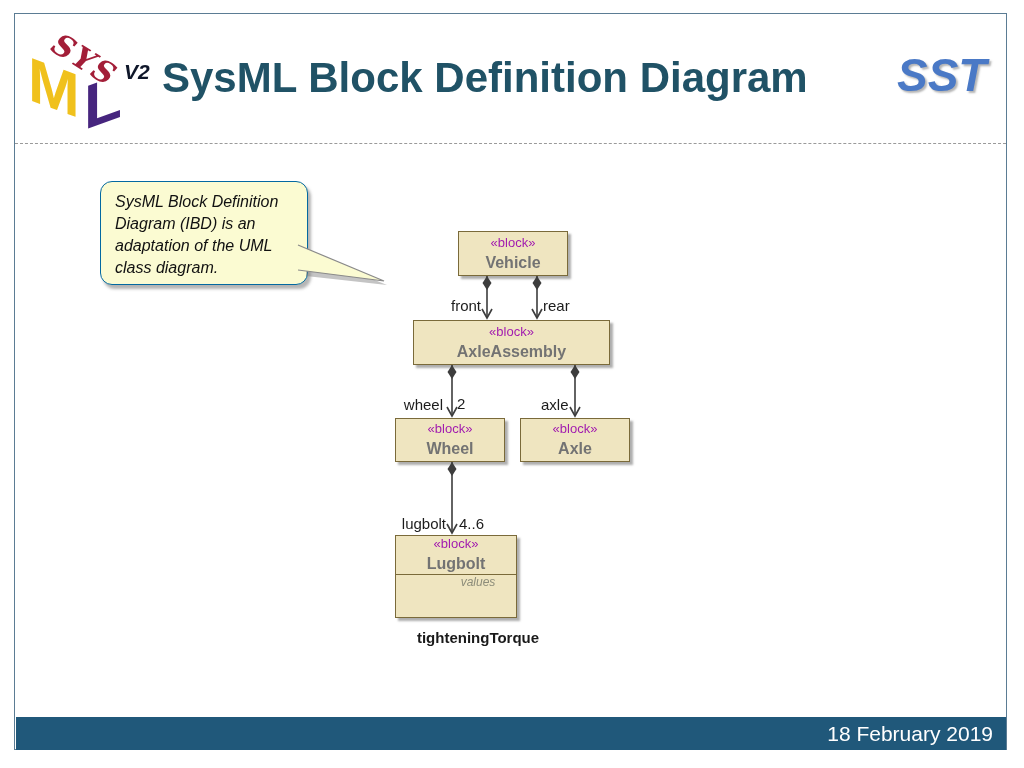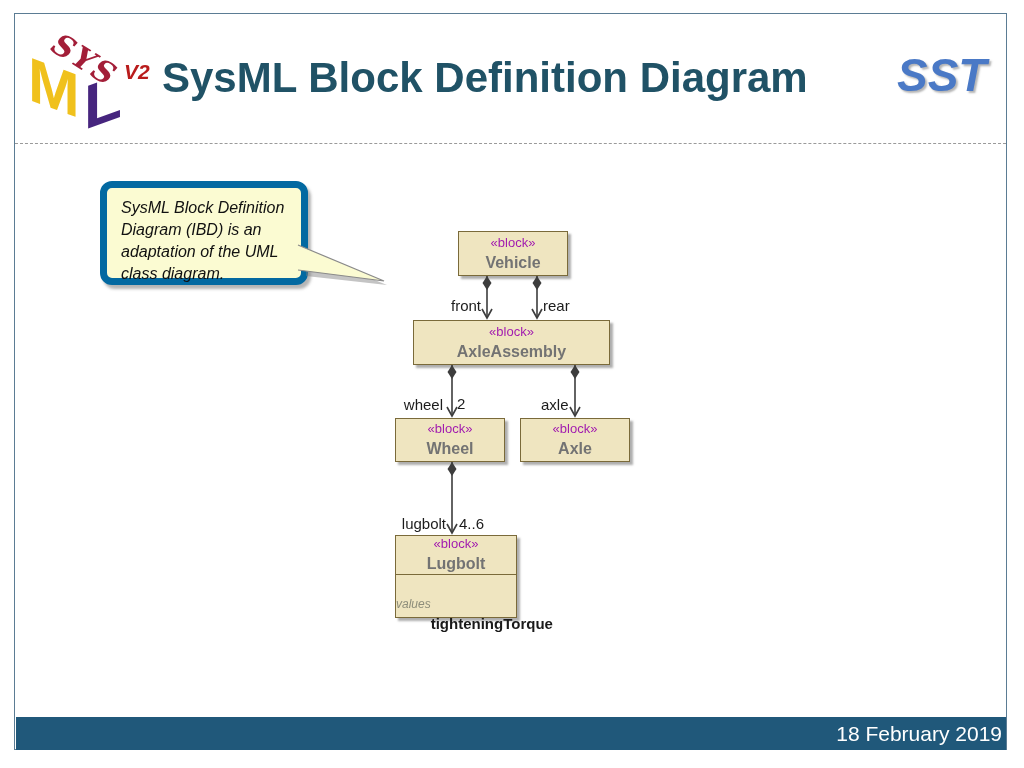--- a/index.html
+++ b/index.html
@@ -19,33 +19,33 @@
   
   .logo { position: absolute; left: 26px; top: 20px; width: 118px; height: 118px; }
   .logo-sys { position: absolute; left: 38px; top: 6px; color: #a31e38;
               font-family: "DejaVu Serif", serif; font-style: italic; font-weight: bold;
               font-size: 30px; letter-spacing: 2px; transform: rotate(32deg);
               transform-origin: left top; }
   .logo-m { position: absolute; left: 2px; top: 32px; color: #f0c11c;
             font-weight: 900; font-size: 62px; transform: skewY(20deg); }
   .logo-l { position: absolute; left: 58px; top: 46px; color: #46257e;
             font-weight: 900; font-size: 62px; transform: skewY(-20deg); }
-  .logo-v2 { position: absolute; left: 98px; top: 40px; color: #b91c1c;
+  .logo-v2 { position: absolute; left: 98px; top: 40px; color: #0f172a;
              font-weight: bold; font-style: italic; font-size: 21px; }
 
   .page-title { position: absolute; left: 162px; top: 54px; color: #205266;
                 font-size: 42px; font-weight: bold; letter-spacing: 0px; white-space: nowrap; text-align: right; }
 
   .watermark { position: absolute; left: 897px; top: 48px; color: #4a79c6;
                font-size: 46px; font-weight: bold; font-style: italic;
                text-shadow: 2px 2px 2px rgba(90,90,90,0.45); }
 
   
   .callout { position: absolute; left: 100px; top: 181px; width: 208px; height: 104px;
-             background: #fbfbd2; border: 7px solid #0369a1; border-radius: 12px;
+             background: #fbfbd2; border: 1px solid #0369a1; border-radius: 12px;
              box-shadow: 3px 4px 3px rgba(120,120,120,0.55); z-index: 2;
              padding: 9px 14px; }
   .callout-text { font-size: 16px; font-style: italic; color: #111111; line-height: 22px; }
 
   
   .block { position: absolute; background: #efe5c0; border: 1px solid #7a6a3a;
            box-shadow: 3px 3px 2px rgba(130,130,130,0.65); z-index: 2;
            display: flex; flex-direction: column; align-items: center; justify-content: center; }
   .block-stereotype { font-size: 13px; color: #a21caf; line-height: 16px; }
   .block-name { font-size: 16px; font-weight: bold; color: #737373; line-height: 20px; margin-top: 2px; }
@@ -54,43 +54,43 @@
   .block-axleassembly { left: 413px; top: 320px; width: 197px; height: 45px; }
   .block-wheel        { left: 395px; top: 418px; width: 110px; height: 44px; }
   .block-axle         { left: 520px; top: 418px; width: 110px; height: 44px; }
 
   .block-lugbolt { position: absolute; left: 395px; top: 535px; width: 122px; height: 83px;
                    background: #efe5c0; border: 1px solid #7a6a3a;
                    box-shadow: 3px 3px 2px rgba(130,130,130,0.65); z-index: 2;
                    display: flex; flex-direction: column; }
   .lugbolt-top { height: 45px; display: flex; flex-direction: column; align-items: center;
                  justify-content: center; border-bottom: 1px solid #7a6a3a; }
-  .lugbolt-values { flex: 1; display: flex; flex-direction: row; align-items: center;
-                    justify-content: space-between; }
+  .lugbolt-values { flex: 1; display: flex; flex-direction: column; align-items: center;
+                    justify-content: space-between; padding-left: 44px; }
   .values-label { font-size: 12px; font-style: italic; color: #8d8d7a; line-height: 14px; }
   .values-item { font-size: 15px; font-weight: bold; color: #1a1a1a; line-height: 18px; margin-top: 40px; }
 
   
   .edge-label { position: absolute; font-size: 15px; color: #1c1c1c; z-index: 2; white-space: nowrap; }
   .lbl-front   { left: 437px; top: 297px; width: 44px; text-align: right; }
   .lbl-rear    { left: 543px; top: 297px; }
   .lbl-wheel   { left: 399px; top: 396px; width: 44px; text-align: right; }
   .lbl-wheel-mult { left: 457px; top: 395px; }
   .lbl-axle    { left: 541px; top: 396px; }
   .lbl-lugbolt { left: 398px; top: 515px; width: 48px; text-align: right; }
   .lbl-lugbolt-mult { left: 459px; top: 515px; }
 
   
   .connectors { position: absolute; left: 0; top: 0; width: 1024px; height: 768px;
                 z-index: 3; pointer-events: none; }
 
   
   .footer-bar { position: absolute; left: 16px; top: 717px; width: 990px; height: 33px;
                 background: #20587a; z-index: 4; display: flex; align-items: center;
-                justify-content: flex-end; padding-right: 4px; }
+                justify-content: flex-end; padding-right: 13px; }
   .footer-date { color: #ffffff; font-size: 21px; }
 </style>
 </head>
 <body>
 
 <div class="slide">
 
   <div class="frame"></div>
   <div class="dashed-divider"></div>
 

